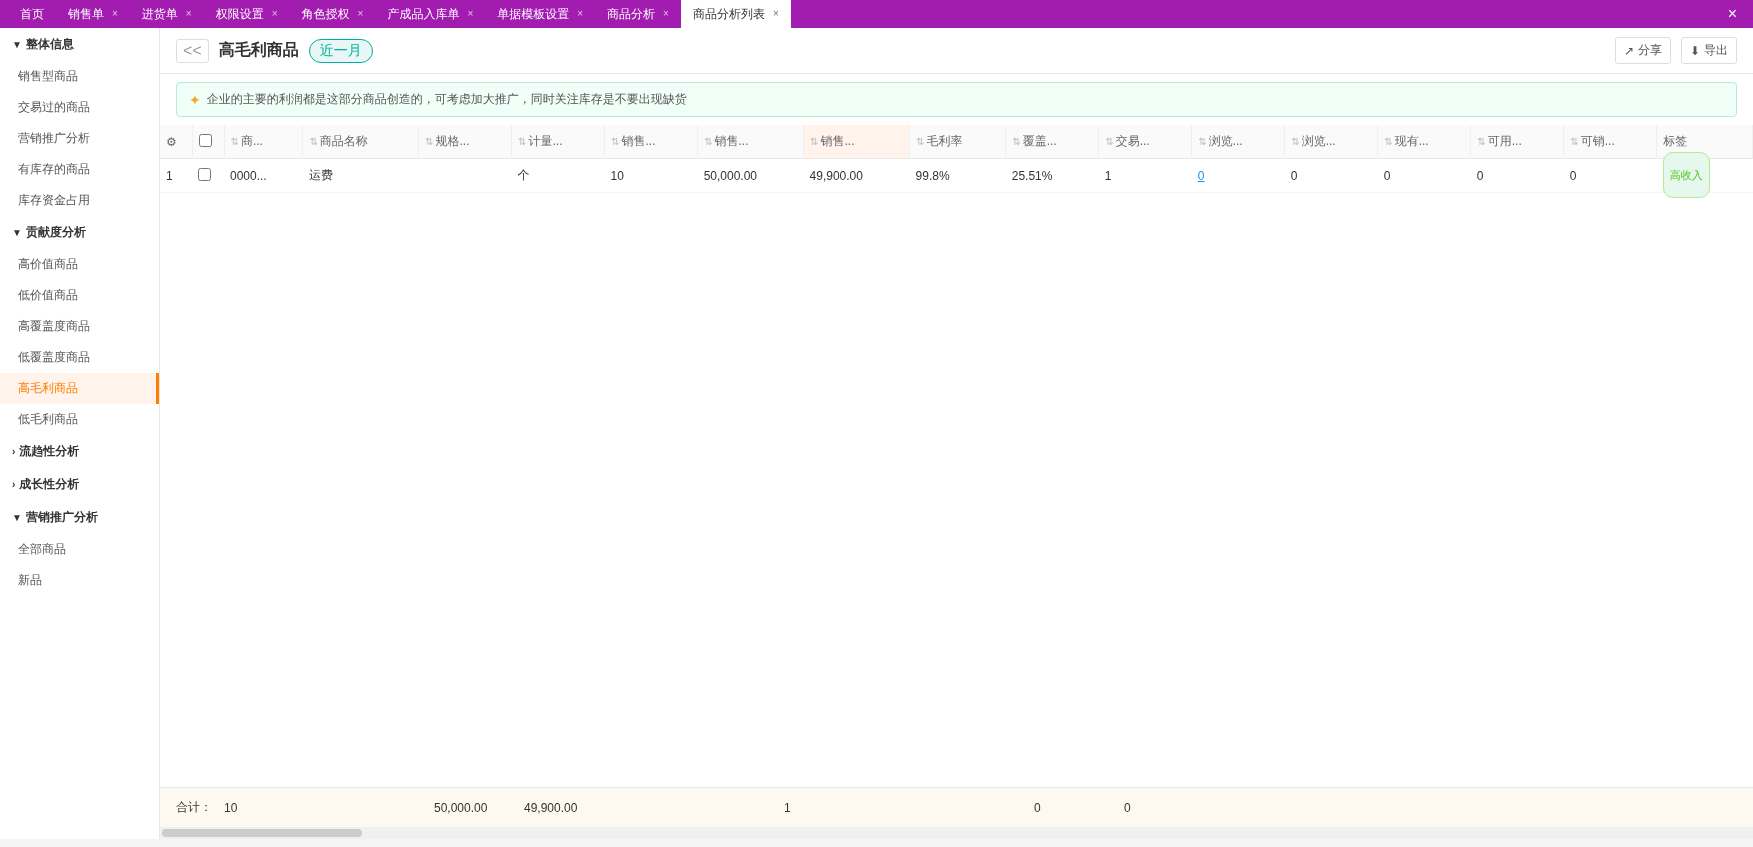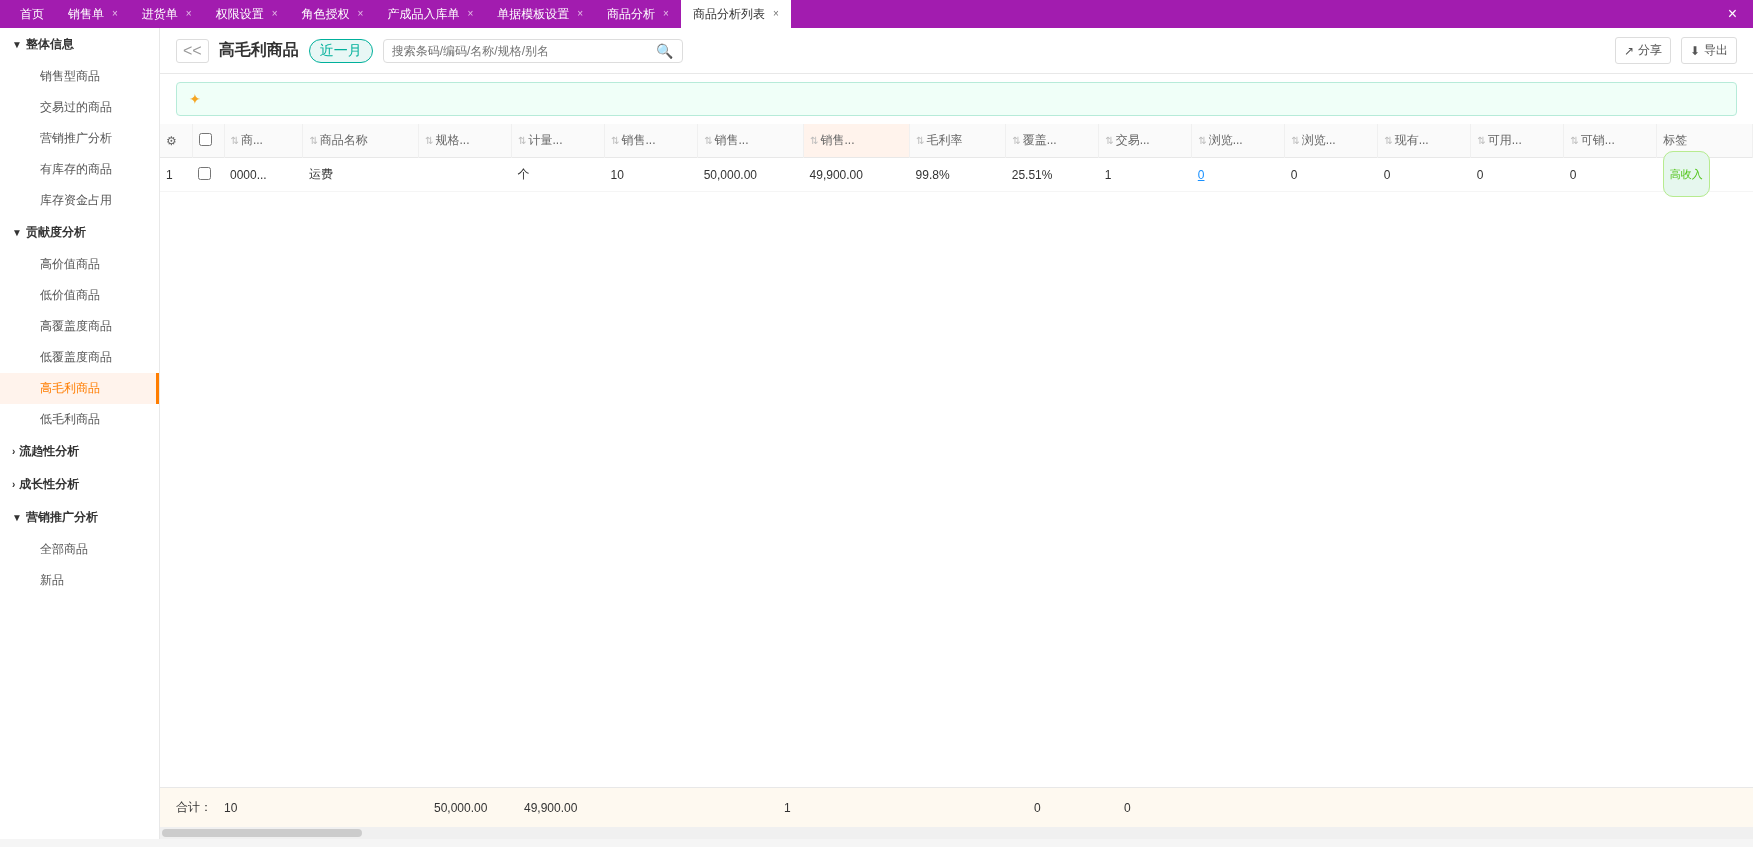--- a/index.html
+++ b/index.html
@@ -66,21 +66,21 @@
       color: #333;
       font-weight: bold;
       cursor: pointer;
       font-size: 12px;
     }
     .sidebar-section-header .arrow {
       margin-right: 4px;
       font-size: 10px;
     }
     .sidebar-item {
-      padding: 7px 12px 7px 40px;
+      padding: 7px 12px 7px 18px;
       color: #555;
       cursor: pointer;
       font-size: 12px;
     }
     .sidebar-item.active {
       background: #fff3ec;
       color: #ff7d00;
       border-right: 3px solid #ff7d00;
     }
 
@@ -362,37 +362,34 @@
       <span>新品</span>
     </div>
   </div>
 
   <div class="content-area">
 
     <div class="content-header">
       <div class="collapse-btn">&lt;&lt;</div>
       <span class="page-title">高毛利商品</span>
       <button class="filter-btn">近一月</button>
-      <div class="search-box">
-        <input type="text" placeholder="搜索条码/编码/名称/规格/别名" style="">
-        <span class="search-icon">🔍</span>
-      </div>
       <div class="spacer"></div>
       <div class="action-btn">
         <span>↗</span>
         <span>分享</span>
       </div>
       <div class="action-btn">
         <span>⬇</span>
         <span>导出</span>
       </div>
     </div>
 
     <div class="info-banner">
       <span class="info-icon">✦</span>
+      <span>企业的主要的利润都是这部分商品创造的，可考虑加大推广，同时关注库存是不要出现缺货</span>
     </div>
 
     <div class="table-container">
       <table>
         <thead>
           <tr>
             <th style="width:32px;">
               <div class="col-label">⚙</div>
             </th>
             <th style="width:32px;">

